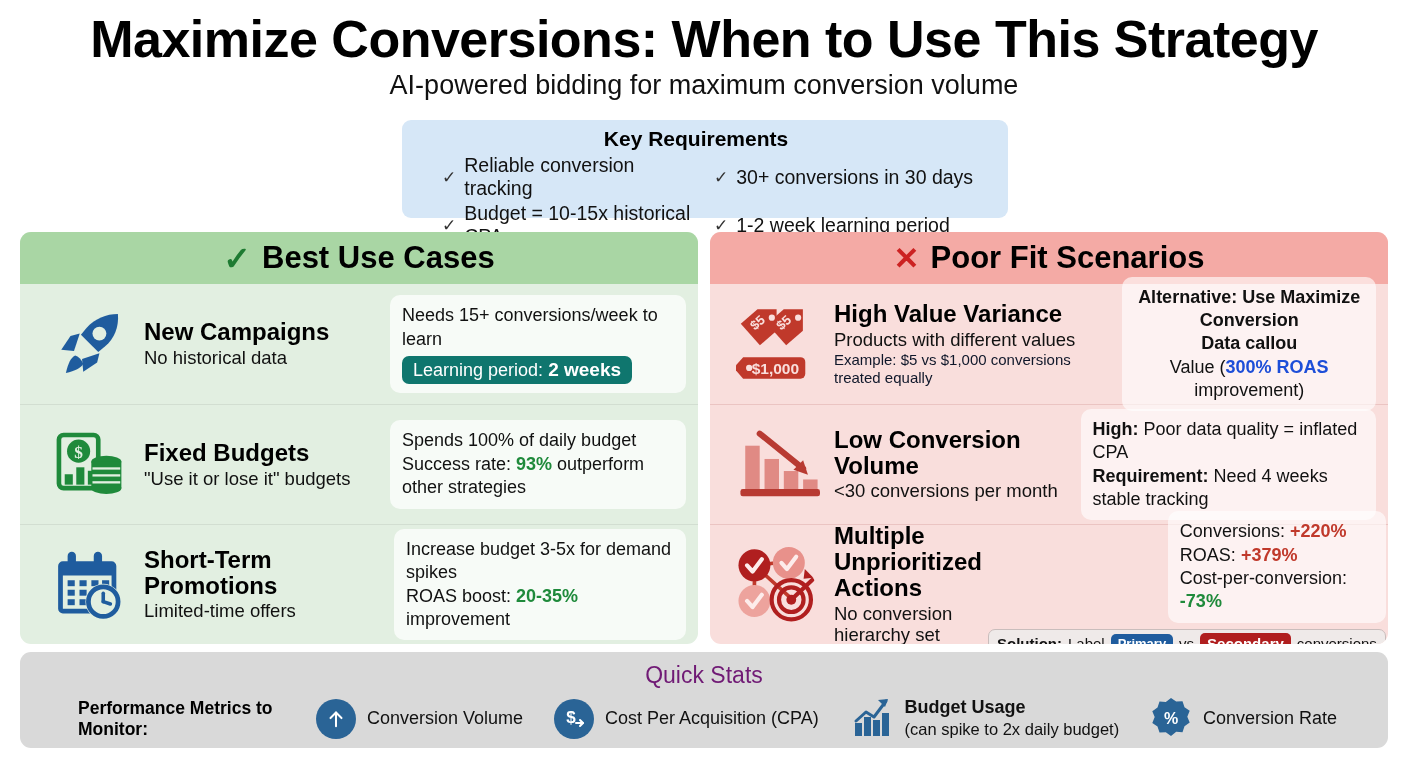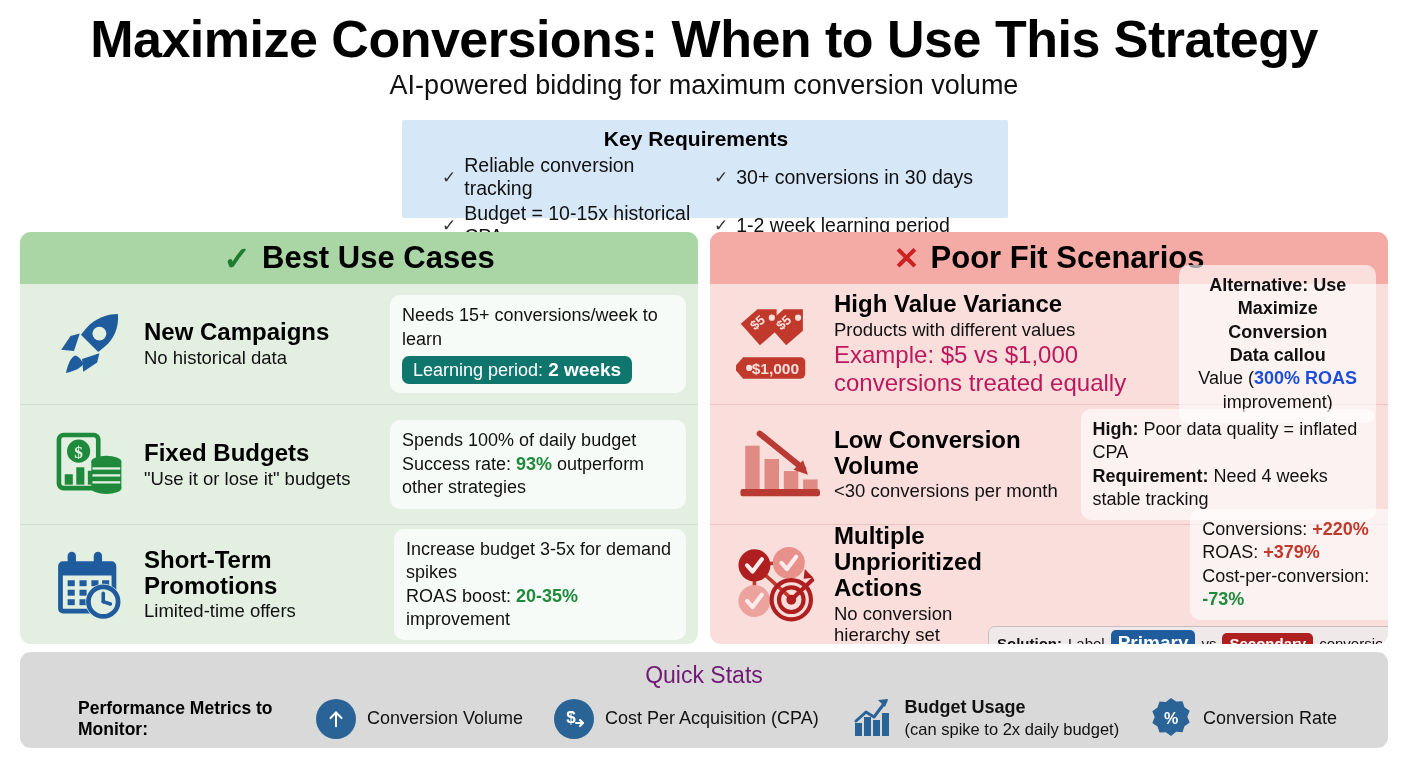--- a/index.html
+++ b/index.html
@@ -27,21 +27,21 @@
     color: #111;
     margin-top: 2px;
   }
 
   
   .keyreq {
     position: absolute;
     left: 402px; top: 120px;
     width: 606px; height: 98px;
     background: #d6e7f7;
-    border-radius: 2px;
+    border-radius: 9px;
     padding: 7px 32px 0 14px;
   }
   .keyreq h2 {
     text-align: center;
     font-size: 21px;
     font-weight: bold;
     color: #000;
     margin-bottom: 3px;
   }
   .keyreq-grid {
@@ -88,21 +88,21 @@
   .row + .row { border-top: 1px solid rgba(0,0,0,0.07); }
   .panel-right .row + .row { border-top: 1px solid rgba(160,60,60,0.16); }
 
   .icon-cell {
     width: 110px; min-width: 110px;
     display: flex; align-items: center; justify-content: center;
   }
   .txt-cell { flex: 1 1 auto; padding-right: 6px; }
   .row-title { font-size: 24px; font-weight: bold; color: #000; line-height: 1.08; }
   .row-sub   { font-size: 18.5px; color: #111; margin-top: 2px; line-height: 1.18; }
-  .row-sub2  { font-size: 24px; color: #be185d; line-height: 1.18; }
+  .row-sub2  { font-size: 15px; color: #0f172a; line-height: 1.18; }
 
   .callout {
     background: rgba(255,255,255,0.72);
     border-radius: 10px;
     padding: 9px 12px;
   }
   .panel-right .callout { background: rgba(255,255,255,0.62); }
   .callout p { font-size: 18px; color: #111; line-height: 1.3; }
 
   
@@ -136,21 +136,21 @@
     border: 1px solid #c9bdbc;
     border-radius: 7px;
     padding: 3px 8px;
     font-size: 15px;
     color: #111;
     display: flex; align-items: center; gap: 6px;
     white-space: nowrap;
   }
   .badge-primary {
     background: #1f5c9e; color: #fff; border-radius: 5px;
-    padding: 2px 7px; font-weight: bold; font-size: 19px;
+    padding: 2px 7px; font-weight: bold; font-size: 13px;
   }
   .badge-secondary {
     background: #b01f1f; color: #fff; border-radius: 5px;
     padding: 2px 7px; font-weight: bold; font-size: 15px;
   }
 
   .stack-right { display: flex; flex-direction: column; align-items: flex-end; }
 
   
   .quickstats {

